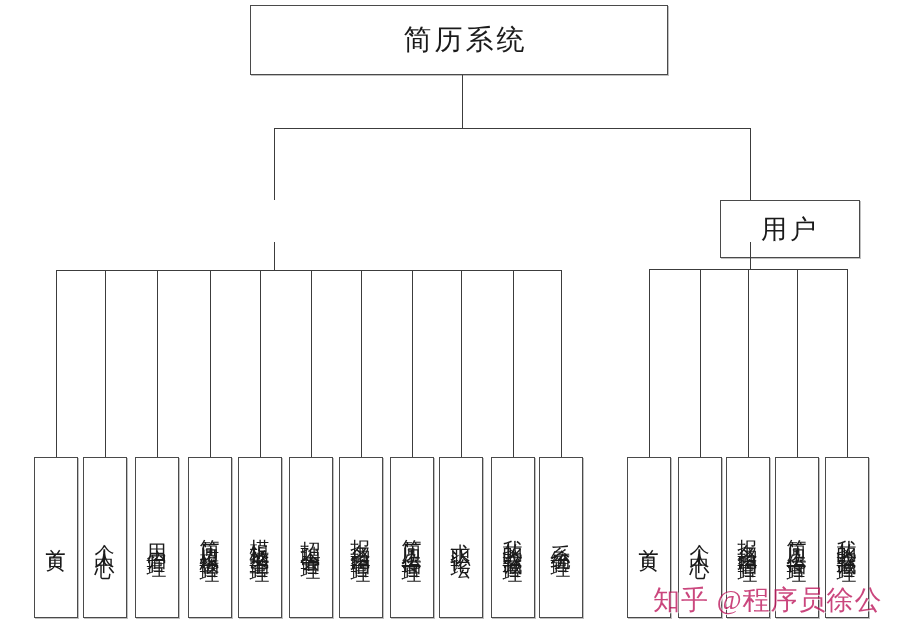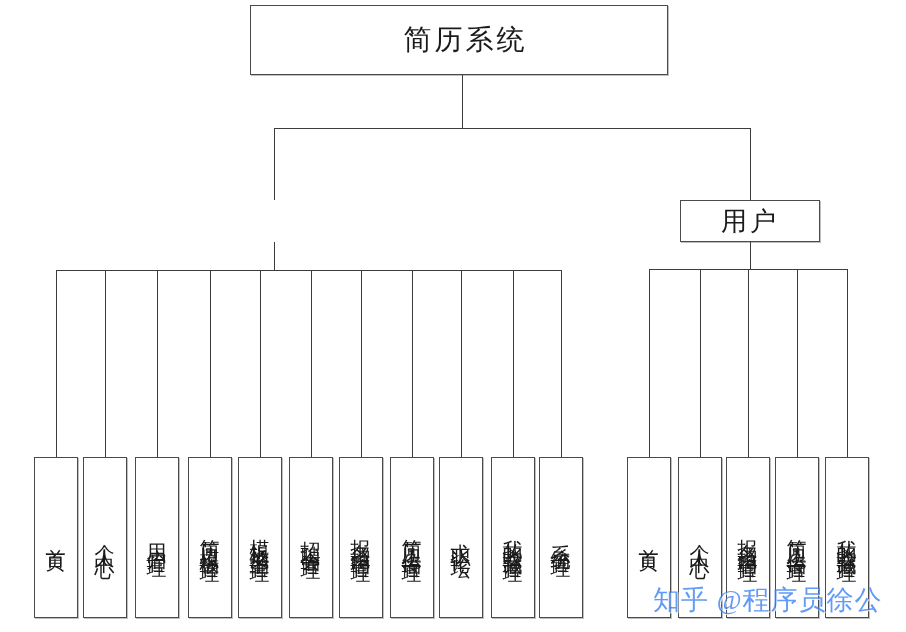--- a/index.html
+++ b/index.html
@@ -58,39 +58,39 @@
   }
   .hl { height: 1px; }
   .vl { width: 1px; }
   
   .watermark {
     position: absolute;
     left: 653px;
     top: 582px;
     font-size: 27px;
     letter-spacing: 1px;
-    color: #3b82f6;
+    color: #be185d;
     opacity: 0.8;
     text-shadow: 1px 1px 0 #ffffff;
     white-space: nowrap;
     z-index: 10;
     pointer-events: none;
   }
 </style>
 </head>
 <body>
 
 <div class="canvas">
 
   <div class="node root" style="left:250px; top:5px; width:418px; height:70px;">
     <span>简历系统</span>
   </div>
 
 
-  <div class="node level2" style="left:680px; top:200px; width:140px; height:42px;">
+  <div class="node level2" style="left:720px; top:200px; width:140px; height:58px;">
     <span>用户</span>
   </div>
 
   <div class="vl" style="left:462px; top:75px;  height:53px;"></div>
   <div class="hl" style="left:274px; top:128px; width:477px;"></div>
   <div class="vl" style="left:274px; top:128px; height:72px;"></div>
   <div class="vl" style="left:750px; top:128px; height:72px;"></div>
 
   <div class="vl" style="left:274px; top:242px; height:28px;"></div>
   <div class="hl" style="left:56px;  top:270px; width:506px;"></div>

